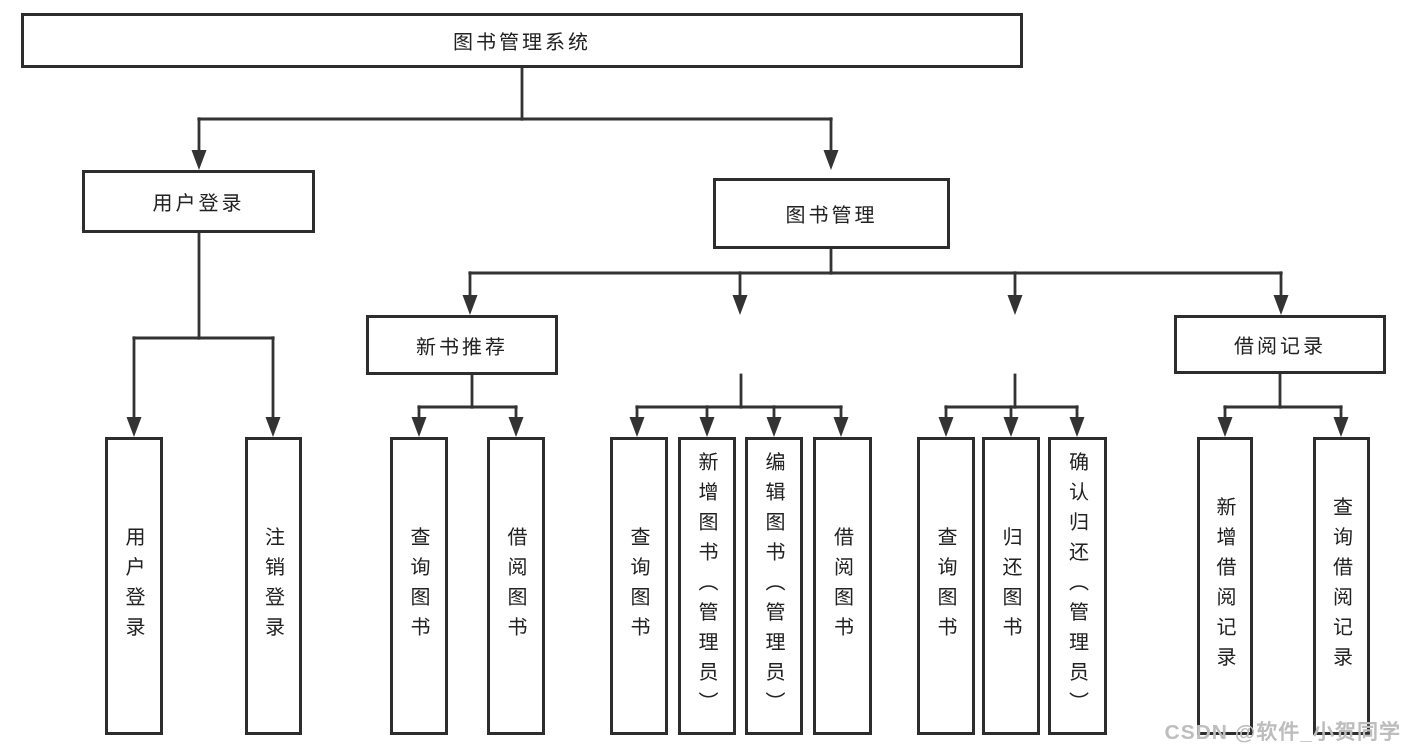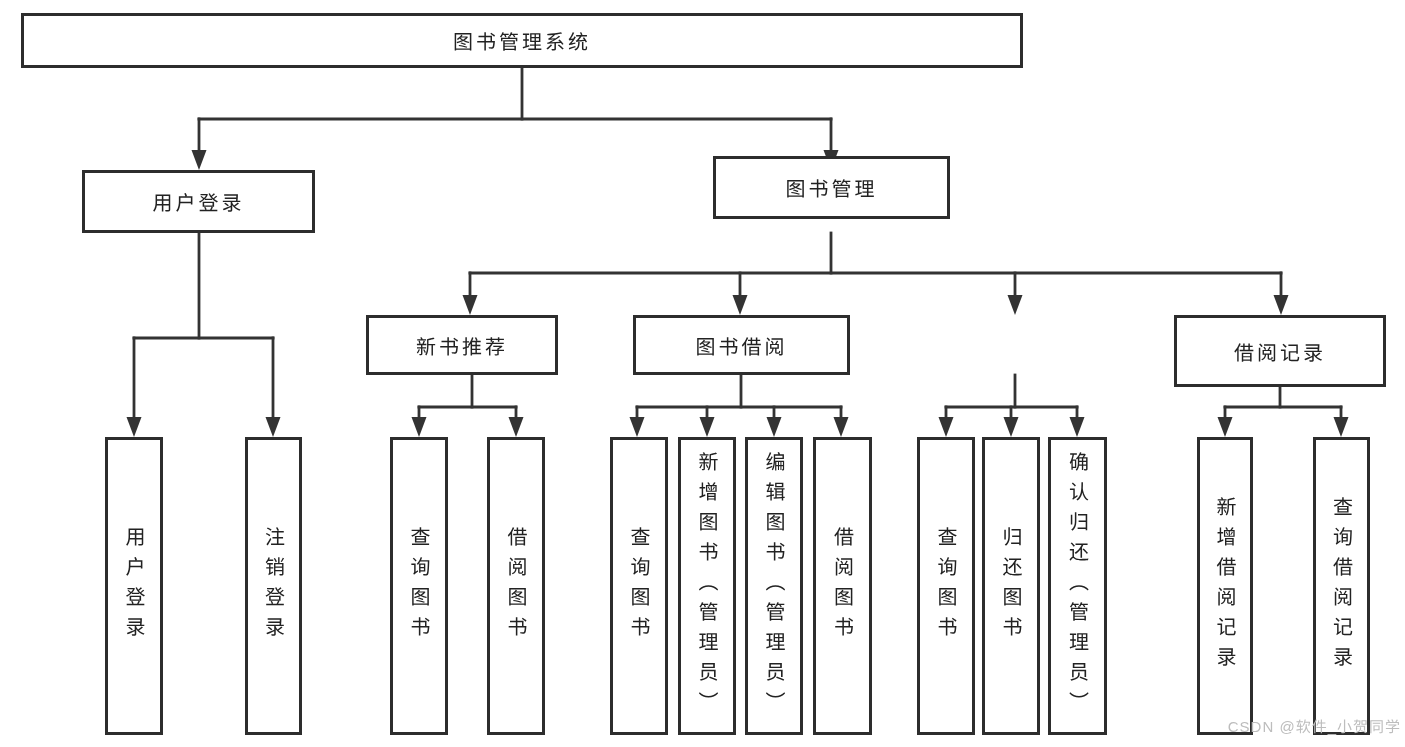--- a/index.html
+++ b/index.html
@@ -42,25 +42,26 @@
     text-orientation:mixed;
     color:var(--text);
     font-size:20px;
     letter-spacing:10px;
     line-height:1;
     z-index:2;
   }
   .watermark{
     position:absolute;
     right:4px;top:715px;
-    font-size:15px;
+    font-size:21px;
     letter-spacing:1px;
     color:var(--watermark);
     z-index:5;
     white-space:nowrap;
+    font-weight:bold;
   }
 </style>
 </head>
 <body>
 
 <div class="canvas">
 
   <svg class="connectors" viewBox="0 0 1405 747">
 
     <line class="cline" x1="522" y1="68" x2="522" y2="119"></line>
@@ -123,31 +124,28 @@
     <polygon class="ctri" points="1333.5,417 1348.5,417 1341,437"></polygon>
   </svg>
 
   <div class="hbox" style="left:21px;top:13px;width:1002px;height:55px">
     <span>图书管理系统</span>
   </div>
 
   <div class="hbox" style="left:82px;top:170px;width:233px;height:63px">
     <span>用户登录</span>
   </div>
-  <div class="hbox" style="left:713px;top:156px;width:237px;height:63px">
+  <div class="hbox" style="left:713px;top:178px;width:237px;height:71px">
     <span>图书管理</span>
   </div>
 
   <div class="hbox" style="left:366px;top:315px;width:192px;height:60px">
     <span>新书推荐</span>
   </div>
-  <div class="hbox" style="left:633px;top:315px;width:217px;height:60px">
-    <span>图书借阅</span>
-  </div>
-  <div class="hbox" style="left:1174px;top:315px;width:212px;height:72px">
+  <div class="hbox" style="left:1174px;top:315px;width:212px;height:59px">
     <span>借阅记录</span>
   </div>
 
   <div class="vbox" style="left:105px;top:437px;width:58px;height:298px">用户登录</div>
   <div class="vbox" style="left:245px;top:437px;width:57px;height:298px">注销登录</div>
 
   <div class="vbox" style="left:390px;top:437px;width:58px;height:298px">查询图书</div>
   <div class="vbox" style="left:487px;top:437px;width:58px;height:298px">借阅图书</div>
 
   <div class="vbox" style="left:610px;top:437px;width:58px;height:298px">查询图书</div>

